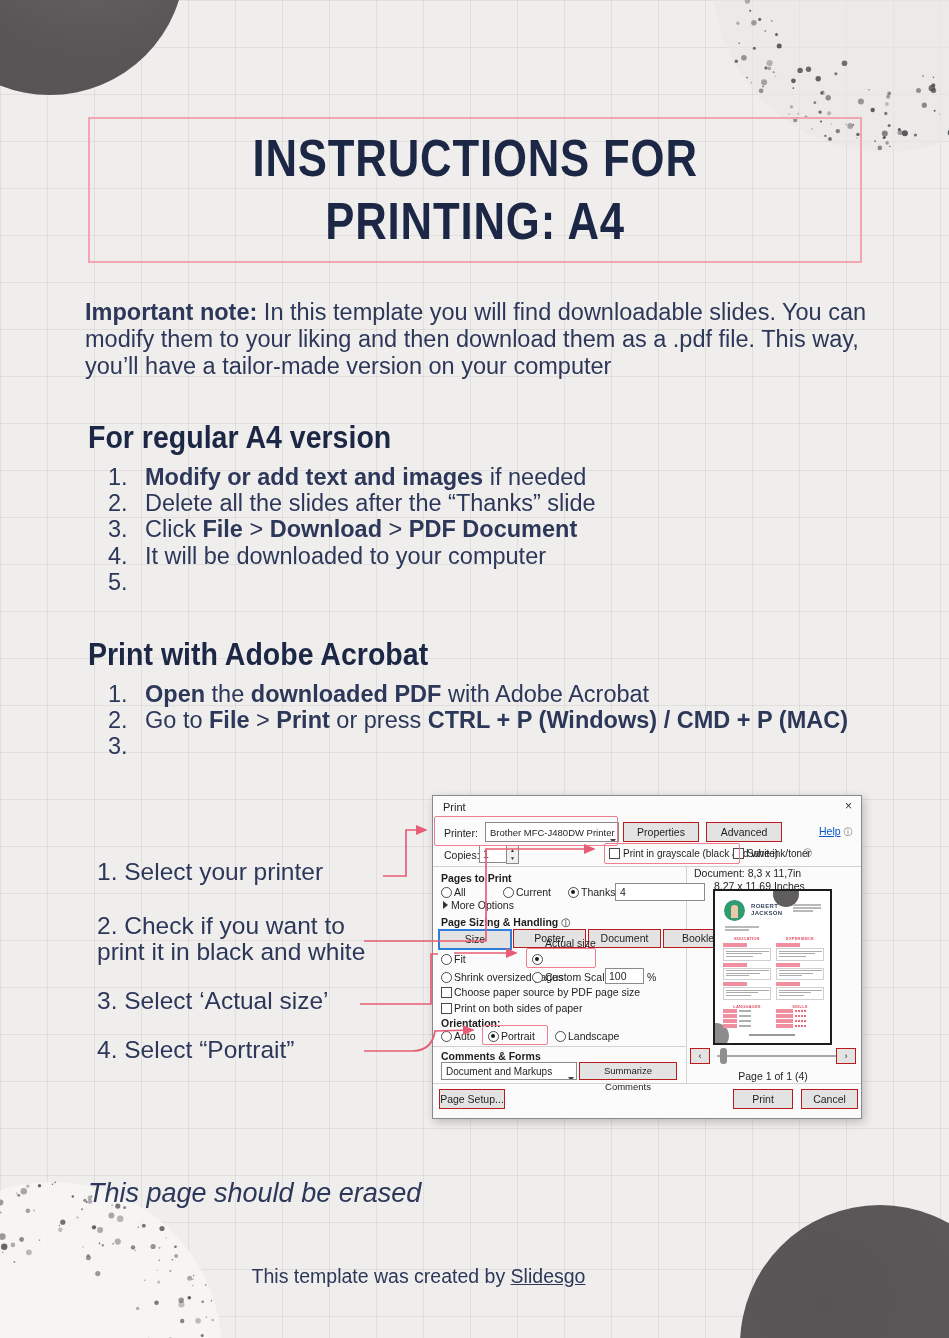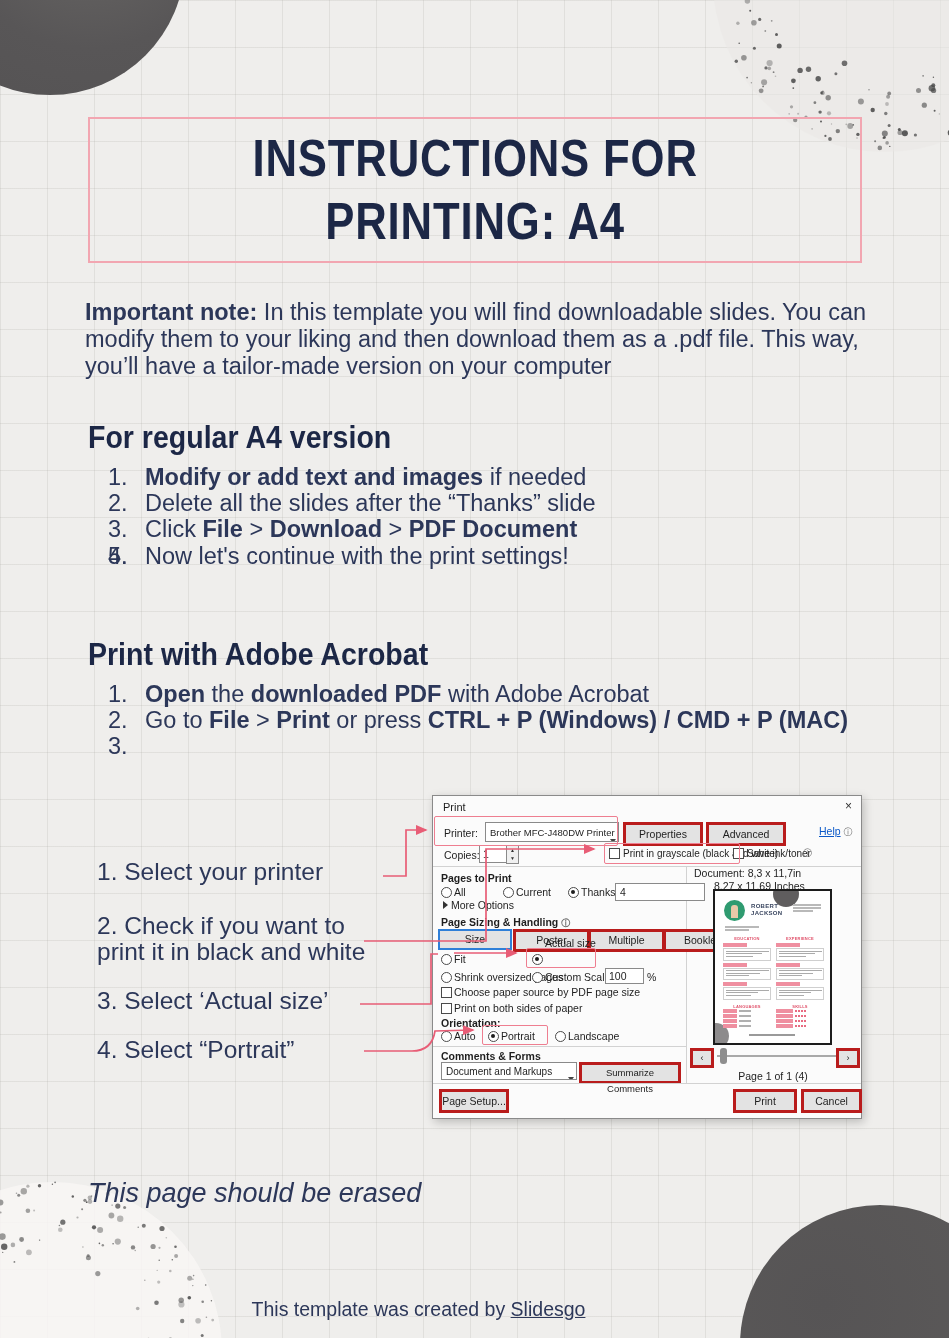--- a/index.html
+++ b/index.html
@@ -41,30 +41,30 @@
   .list1{left:88px;top:464px;width:790px;}
   .list2{left:88px;top:681px;width:800px;}
   
   .ann{left:97px;font-size:24.5px;line-height:26px;color:#2c3759;z-index:2;}
   .a1{top:859px;}
   .a2{top:913px;width:292px;}
   .a3{top:988px;}
   .a4{top:1037px;}
   
   .erased{left:88px;top:1178px;font-size:27px;font-style:italic;color:#2c3759;z-index:2;}
-  .footer{left:0;top:1265px;width:837px;text-align:center;font-size:19.5px;color:#2c3759;z-index:2;margin-top:33px;}
+  .footer{left:0;top:1265px;width:837px;text-align:center;font-size:19.5px;color:#2c3759;z-index:2;}
   .footer a{color:#2c3759;text-decoration:underline;cursor:pointer;}
   
   .dialog{left:432px;top:795px;width:428px;height:322px;background:#fbfbfb;border:1px solid #8a8a8a;
     box-shadow:2px 3px 9px rgba(0,0,0,0.22);z-index:2;font-size:10.5px;color:#1e1e1e;}
   .dialog .abs{position:absolute;}
   .dlg-title{left:10px;top:5px;font-size:11px;}
   .dlg-close{left:412px;top:3px;font-size:12px;color:#333;cursor:pointer;}
   .field{background:#fff;border:1px solid #8a8a8a;}
-  .btn{background:#e3e3e3;border:3px solid #b91c1c;text-align:center;cursor:pointer;}
+  .btn{background:#e3e3e3;border:1px solid #b91c1c;text-align:center;cursor:pointer;}
   .btn-sel{border:2px solid #2f7fd8;}
   .radio{width:9px;height:9px;border:1px solid #4a4a4a;border-radius:50%;background:#fff;display:inline-block;}
   .radio.sel::after{content:'';display:block;width:4px;height:4px;margin:2px;background:#1d1d1d;border-radius:50%;}
   .cb{width:9px;height:9px;border:1px solid #4a4a4a;background:#fff;display:inline-block;}
   .bold{font-weight:bold;}
   .sep-h{border-top:1px solid #d2d2d2;height:0;}
   .sep-v{border-left:1px solid #d2d2d2;width:0;}
   .chev{width:0;height:0;border-left:3.5px solid transparent;border-right:3.5px solid transparent;border-top:4px solid #444;display:inline-block;}
   .tri-r{width:0;height:0;border-top:4px solid transparent;border-bottom:4px solid transparent;border-left:5px solid #333;display:inline-block;}
   .info{font-size:9px;color:#6a6a6a;}
@@ -286,22 +286,22 @@
 
 <div class="abs note">
   <b>Important note:</b><span> In this template you will find downloadable slides. You can modify them to your liking and then download them as a .pdf file. This way, you’ll have a tailor-made version on your computer</span>
 </div>
 
 <div class="abs h2 h2-1">For regular A4 version</div>
 <ol class="abs steps list1">
     <li><span class="num">1.</span><span class="b">Modify or add text and images</span><span> if needed</span></li>
     <li><span class="num">2.</span><span>Delete all the slides after the “Thanks” slide</span></li>
     <li><span class="num">3.</span><span>Click </span><span class="b">File</span><span> &gt; </span><span class="b">Download</span><span> &gt; </span><span class="b">PDF Document</span></li>
-    <li><span class="num">4.</span></li>
-    <li><span class="num">5.</span><span>Now let's continue with the print settings!</span></li>
+    <li><span class="num">4.</span><span>It will be downloaded to your computer</span></li>
+    <li><span class="num">5.</span></li>
   </ol>
 
 <div class="abs h2 h2-2">Print with Adobe Acrobat</div>
 <ol class="abs steps list2">
     <li><span class="num">1.</span><span class="b">Open</span><span> the </span><span class="b">downloaded PDF</span><span> with Adobe Acrobat</span></li>
     <li><span class="num">2.</span><span>Go to </span><span class="b">File</span><span> &gt; </span><span class="b">Print</span><span> or press </span><span class="b">CTRL + P (Windows) / CMD + P (MAC)</span></li>
     <li><span class="num">3.</span></li>
   </ol>
 
 <div class="abs ann a1">1. Select your printer</div>
@@ -340,21 +340,21 @@
   <span class="abs radio" style="left:70px;top:91px;"></span>
   <div class="abs" style="left:83px;top:90px;">Current</div>
   <span class="abs radio sel" style="left:135px;top:91px;"></span>
   <div class="abs" style="left:148px;top:90px;">Thanks</div>
   <div class="abs field" style="left:182px;top:87px;width:84px;height:16px;line-height:16px;padding-left:4px;">4</div>
   <div class="abs" style="left:10px;top:103px;"><span class="tri-r"></span> <span>More Options</span></div>
 
   <div class="abs bold" style="left:8px;top:120px;"><span>Page Sizing &amp; Handling</span> <span class="info">ⓘ</span></div>
   <div class="abs btn btn-sel" style="left:5px;top:133px;width:70px;height:17px;line-height:17px;">Size</div>
   <div class="abs btn" style="left:80px;top:133px;width:71px;height:17px;line-height:17px;">Poster</div>
-  <div class="abs btn" style="left:155px;top:133px;width:71px;height:17px;line-height:17px;">Multiple</div>
+  <div class="abs btn" style="left:155px;top:133px;width:71px;height:17px;line-height:17px;">Document</div>
   <div class="abs btn" style="left:230px;top:133px;width:71px;height:17px;line-height:17px;">Booklet</div>
 
   <span class="abs radio" style="left:8px;top:158px;"></span>
   <div class="abs" style="left:21px;top:157px;">Fit</div>
   <span class="abs radio sel" style="left:99px;top:158px;"></span>
   <div class="abs" style="left:112px;top:141px;">Actual size</div>
 
   <span class="abs radio" style="left:8px;top:176px;"></span>
   <div class="abs" style="left:21px;top:175px;">Shrink oversized pages</div>
   <span class="abs radio" style="left:99px;top:176px;"></span>

